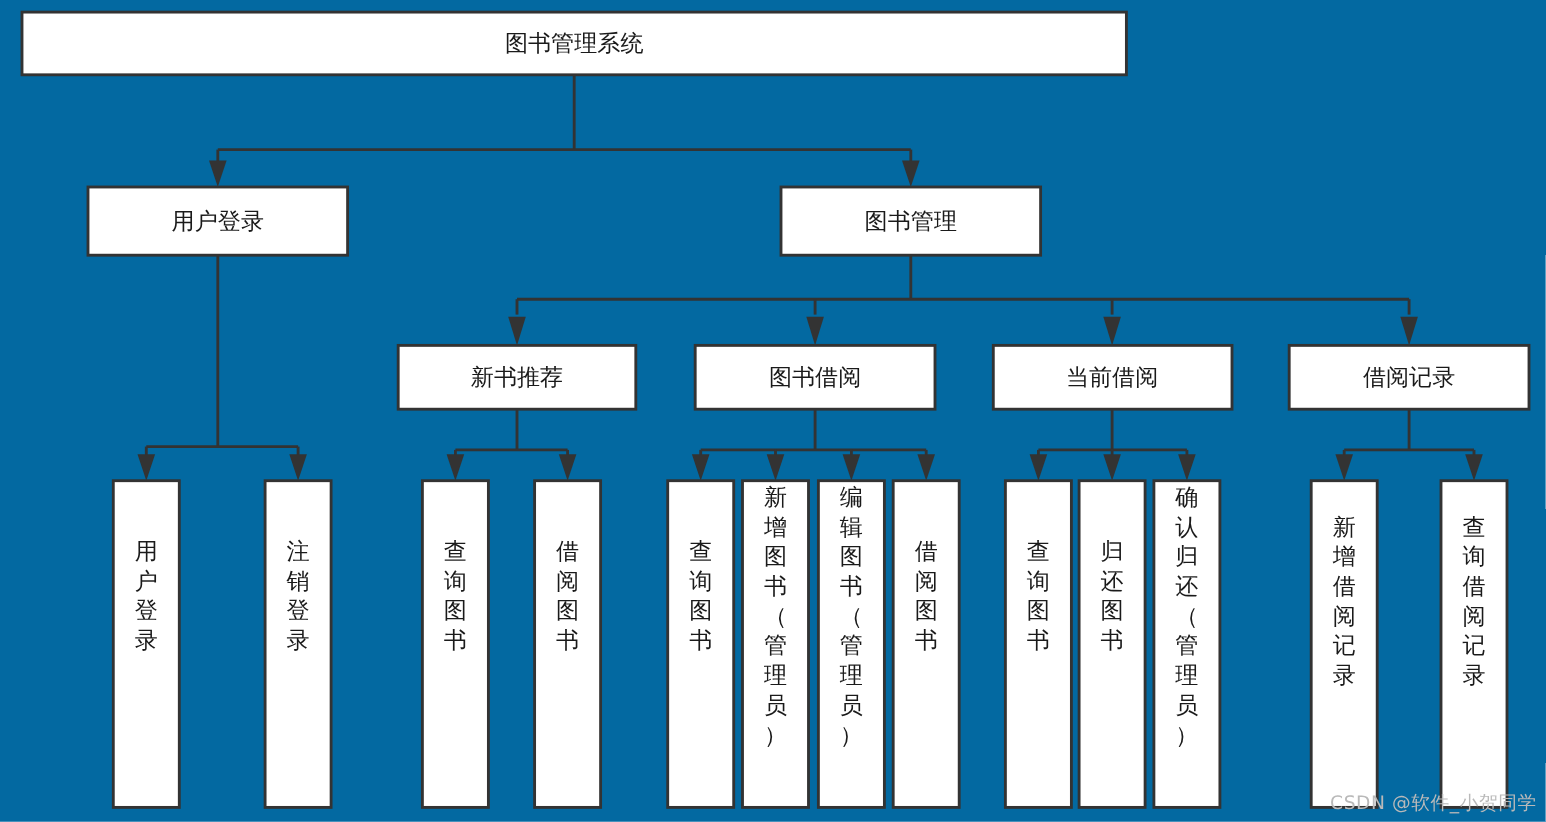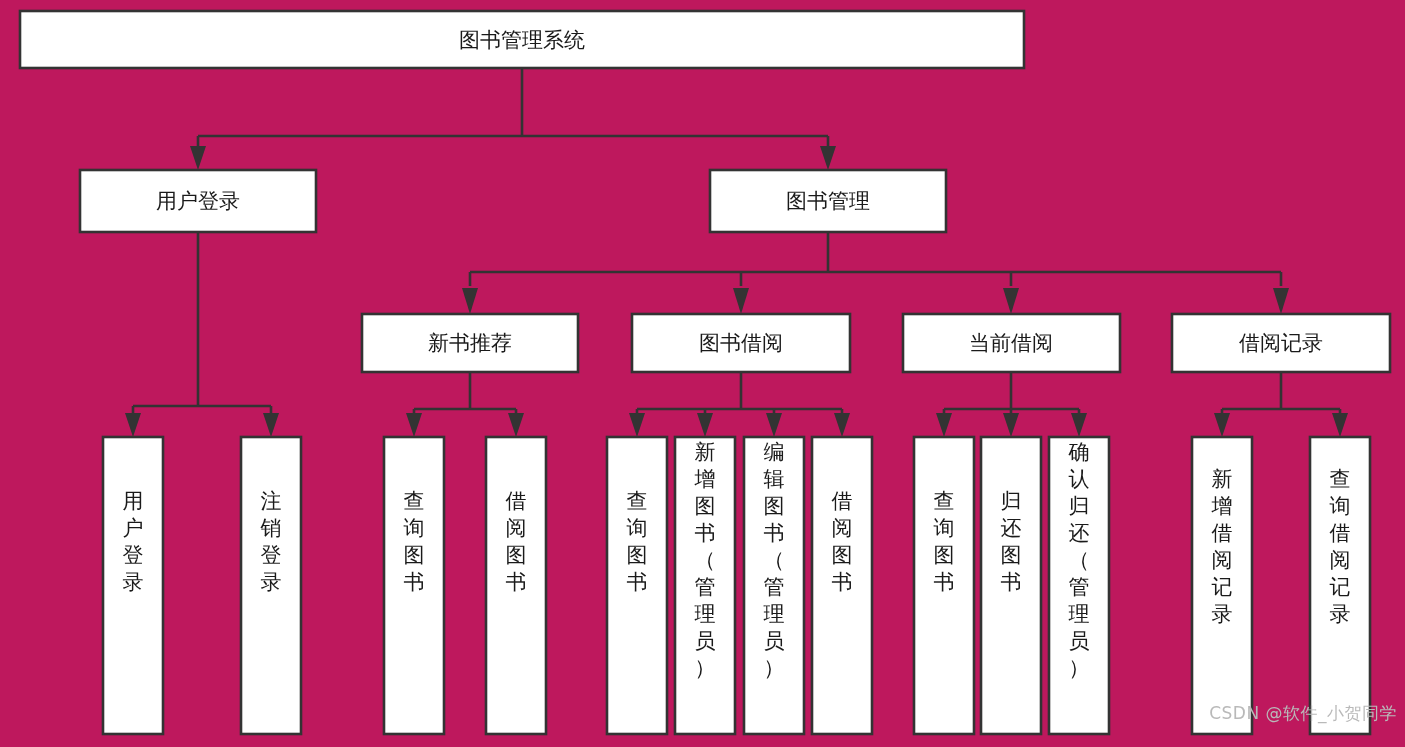--- a/index.html
+++ b/index.html
@@ -10,21 +10,21 @@
   body {
     width: 1405px;
     height: 747px;
     font-family: "DejaVu Sans", "Liberation Sans", sans-serif;
     overflow: hidden;
   }
   #diagram-root {
     position: relative;
     width: 1405px;
     height: 747px;
-    background: #be185d;
+    background: #0369a1;
   }
   svg#flowchart {
     position: absolute;
     left: 0;
     top: 0;
     width: 1405px;
     height: 747px;
     display: block;
   }
   .node-rect {
@@ -51,21 +51,21 @@
     fill: none;
     stroke-linecap: butt;
   }
   .arrow-head {
     fill: #333333;
     stroke: none;
   }
   .watermark {
     position: absolute;
     right: 8px;
-    bottom: 22px;
+    bottom: 6px;
     font-family: "DejaVu Sans", "Liberation Sans", sans-serif;
     font-size: 17px;
     color: #b9b9b9;
     white-space: nowrap;
     letter-spacing: 0.5px;
   }
 </style>
 </head>
 <body>
 

